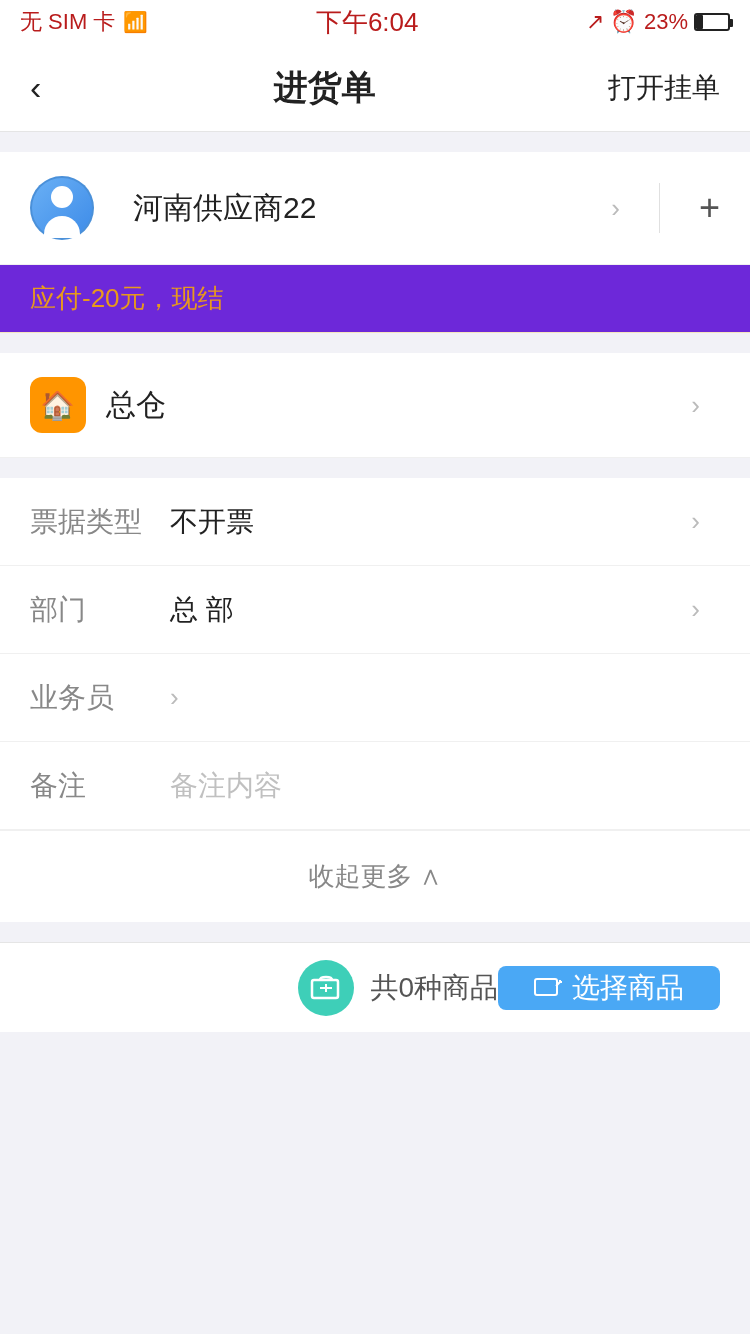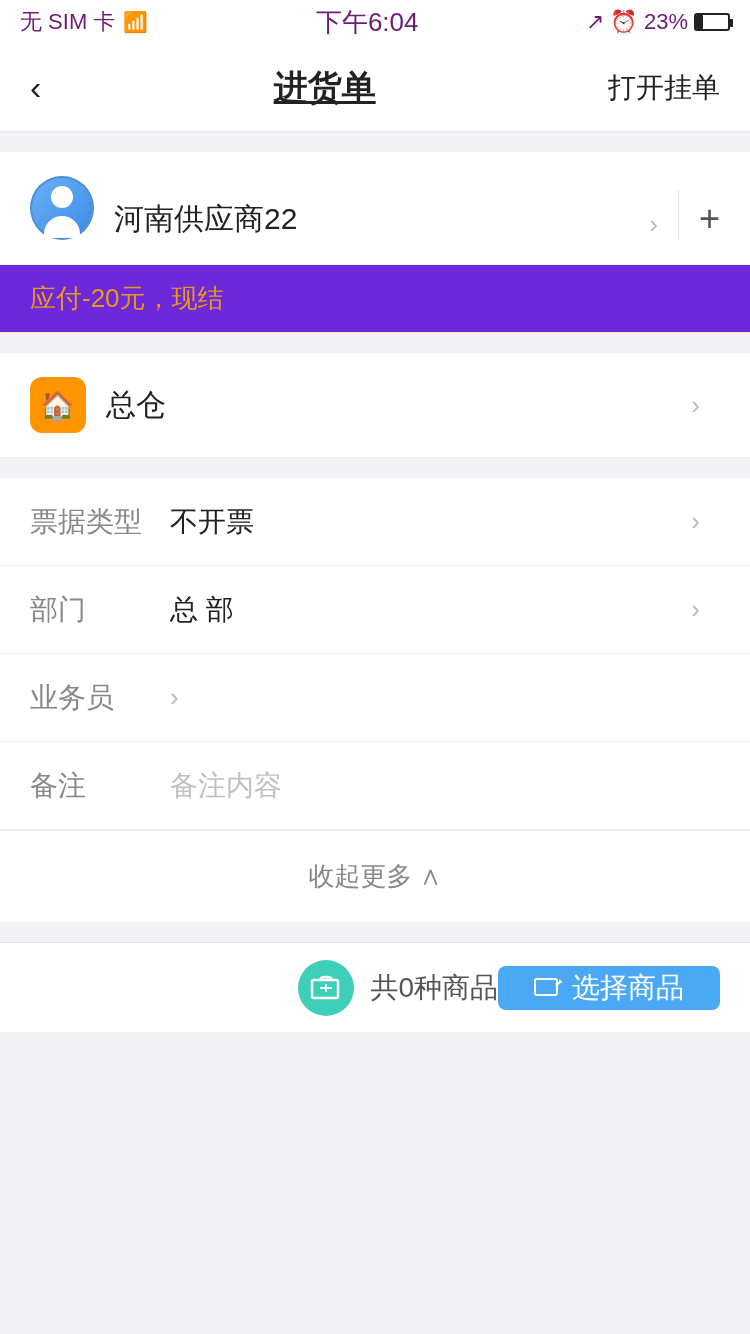--- a/index.html
+++ b/index.html
@@ -16,21 +16,21 @@
     
     .status-bar {
       width: 100%;
       height: 44px;
       background: #fff;
       display: flex;
       align-items: center;
       justify-content: space-between;
       padding: 0 20px;
       font-size: 22px;
-      color: #701a75;
+      color: #b91c1c;
     }
     .status-left { display: flex; align-items: center; gap: 8px; }
     .status-center { font-size: 26px; font-weight: 500; }
     .status-right { display: flex; align-items: center; gap: 6px; font-size: 22px; }
     .wifi-icon { font-size: 20px; }
     .battery-icon {
       width: 36px; height: 18px;
       border: 2px solid #222;
       border-radius: 3px;
       position: relative;
@@ -66,21 +66,20 @@
     }
     .nav-back {
       font-size: 34px;
       color: #222;
       cursor: pointer;
     }
     .nav-title {
       font-size: 34px;
       font-weight: 600;
       color: #222;
-      text-decoration: underline;
     }
     .nav-action {
       font-size: 28px;
       color: #222;
       cursor: pointer;
     }
 
     
     .section-gap {
       height: 20px;
@@ -89,25 +88,26 @@
 
     
     .card-section {
       background: #fff;
       margin-bottom: 0;
     }
 
     
     .supplier-row {
       display: flex;
-      align-items: flex-end;
+      align-items: center;
       padding: 24px 30px;
       background: #fff;
       border-bottom: 1px solid #f0f0f0;
       position: relative;
+      gap: 19px;
     }
     .supplier-avatar {
       width: 64px;
       height: 64px;
       border-radius: 50%;
       background: #4a90d9;
       display: flex;
       align-items: center;
       justify-content: center;
       margin-right: 20px;

